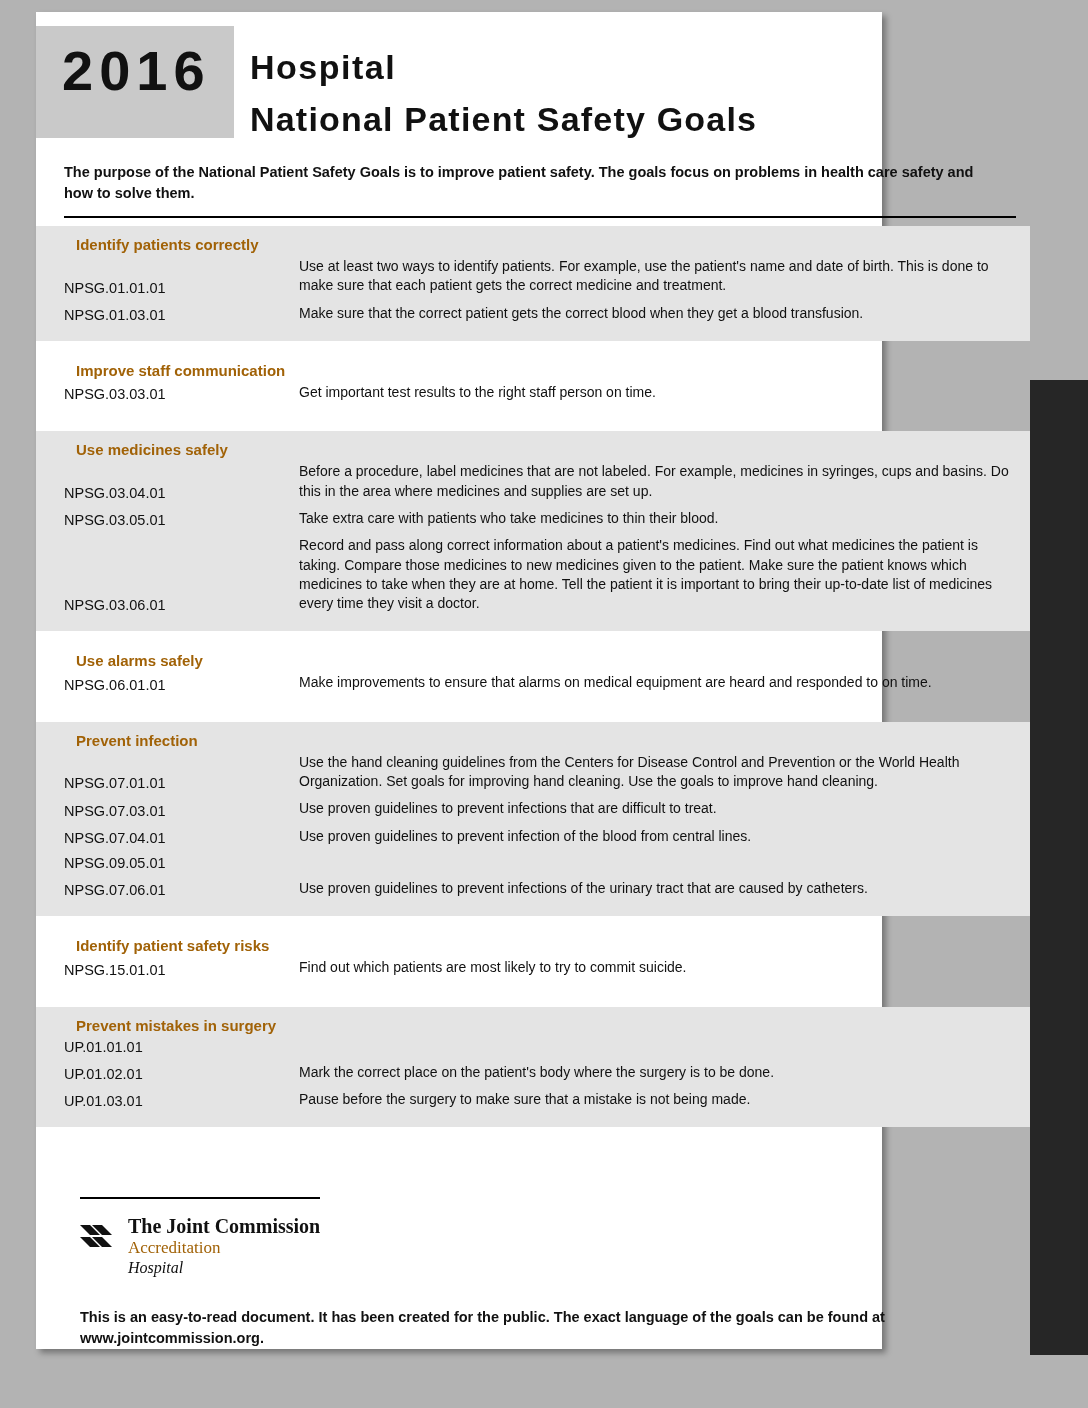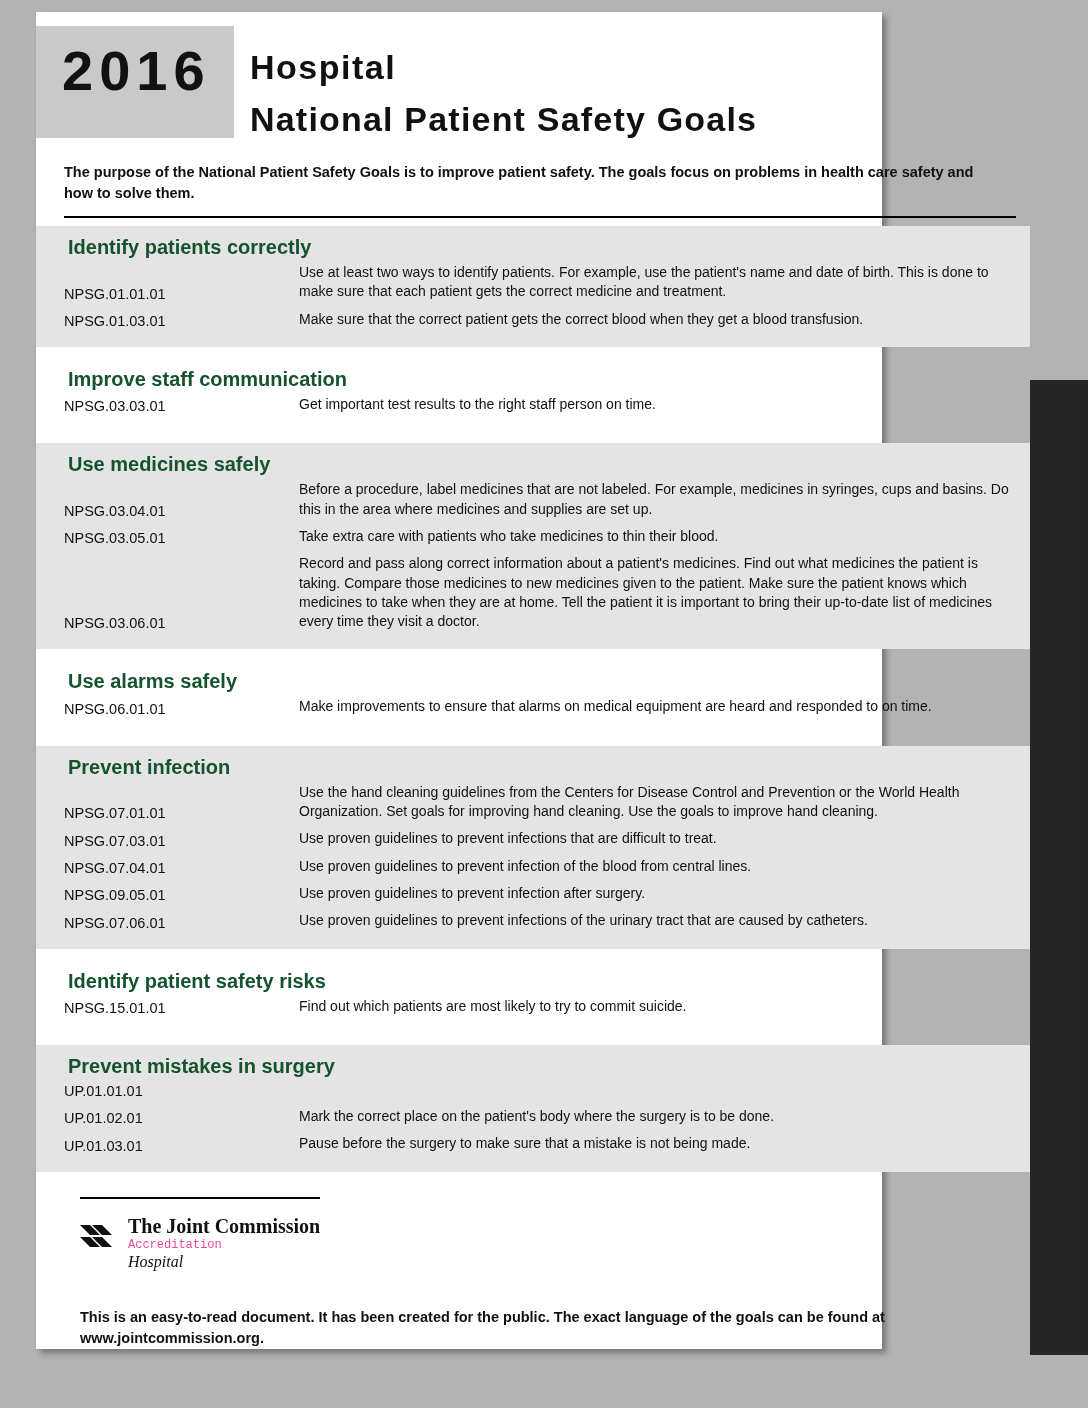--- a/index.html
+++ b/index.html
@@ -116,24 +116,24 @@
     margin: 0 0 0 0;
     padding: 0;
   }
   .section.shaded {
     background: #e4e4e4;
   }
   .section-inner {
     padding: 8px 18px 10px 28px;
   }
   .section-title {
-    font-size: 20px;
-    font-weight: bold;
-    color: #14532d;
-    margin: 2px 0 4px 4px;
+    font-size: 15px;
+    font-weight: bold;
+    color: #a16207;
+    margin: 2px 0 4px 12px;
   }
   .goal-row {
     display: flex;
     align-items: flex-end;
     margin: 0 0 8px 0;
   }
   .goal-code {
     width: 235px;
     flex: 0 0 235px;
     font-size: 14.5px;
@@ -180,23 +180,23 @@
     margin-top: 2px;
   }
   .logo-text .l1 {
     font-family: "Liberation Serif", serif;
     font-size: 20px;
     font-weight: bold;
     color: #111;
     line-height: 1.15;
   }
   .logo-text .l2 {
-    font-family: Liberation Mono, monospace;
-    font-size: 12px;
-    color: #ec4899;
+    font-family: Liberation Serif, serif;
+    font-size: 17px;
+    color: #a16207;
     line-height: 1.2;
   }
   .logo-text .l3 {
     font-family: "Liberation Serif", serif;
     font-size: 16px;
     font-style: italic;
     color: #111;
     line-height: 1.2;
   }
 
@@ -291,21 +291,20 @@
           <div class="goal-row">
             <div class="goal-code">NPSG.07.03.01</div>
             <div class="goal-text">Use proven guidelines to prevent infections that are difficult to treat.</div>
           </div>
           <div class="goal-row">
             <div class="goal-code">NPSG.07.04.01</div>
             <div class="goal-text">Use proven guidelines to prevent infection of the blood from central lines.</div>
           </div>
           <div class="goal-row">
             <div class="goal-code">NPSG.09.05.01</div>
-            <div class="goal-text">Use proven guidelines to prevent infection after surgery.</div>
           </div>
           <div class="goal-row">
             <div class="goal-code">NPSG.07.06.01</div>
             <div class="goal-text">Use proven guidelines to prevent infections of the urinary tract that are caused by catheters.</div>
           </div>
         </div>
       </div>
       <div class="sep"></div>
       <div class="section">
         <div class="section-inner">

